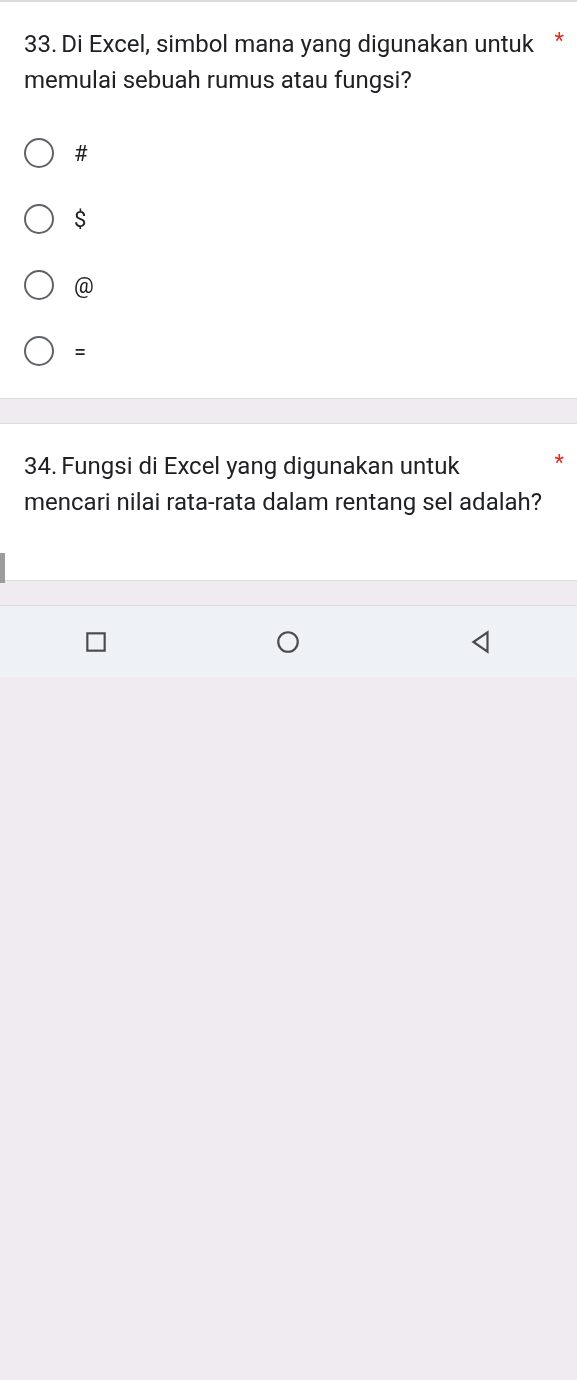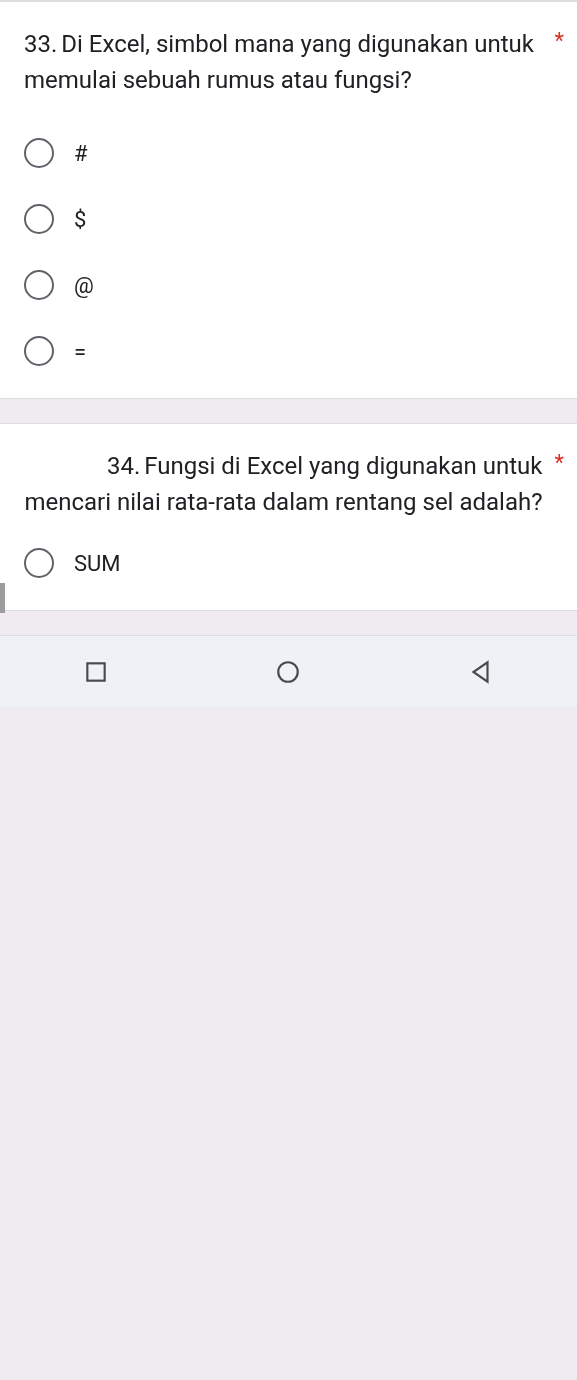--- a/index.html
+++ b/index.html
@@ -91,32 +91,28 @@
       <span class="option-label">@</span>
     </label>
     <label class="option-row">
       <span class="radio-icon"></span>
       <span class="option-label">=</span>
     </label>
   </div>
 </div>
 
 <div class="card">
-  <div class="q-header" style="margin-bottom:28px;text-align:right;">
+  <div class="q-header" style="margin-bottom:28px;">
     <div class="q-text-wrap">
       <span class="q-text">34.</span>
       <span class="q-text">Fungsi di Excel yang digunakan untuk mencari nilai rata-rata dalam rentang sel adalah?</span>
     </div>
     <span class="asterisk">*</span>
   </div>
   <div class="options compact">
-    <label class="option-row">
-      <span class="radio-icon"></span>
-      <span class="option-label">SUM</span>
-    </label>
   </div>
 </div>
 
 <div class="cursor-bar"></div>
 
 <div class="navbar">
   <div class="nav-btn">
     <svg viewBox="0 0 24 24">
         <rect x="4" y="4" width="16" height="16"></rect>
       </svg>

